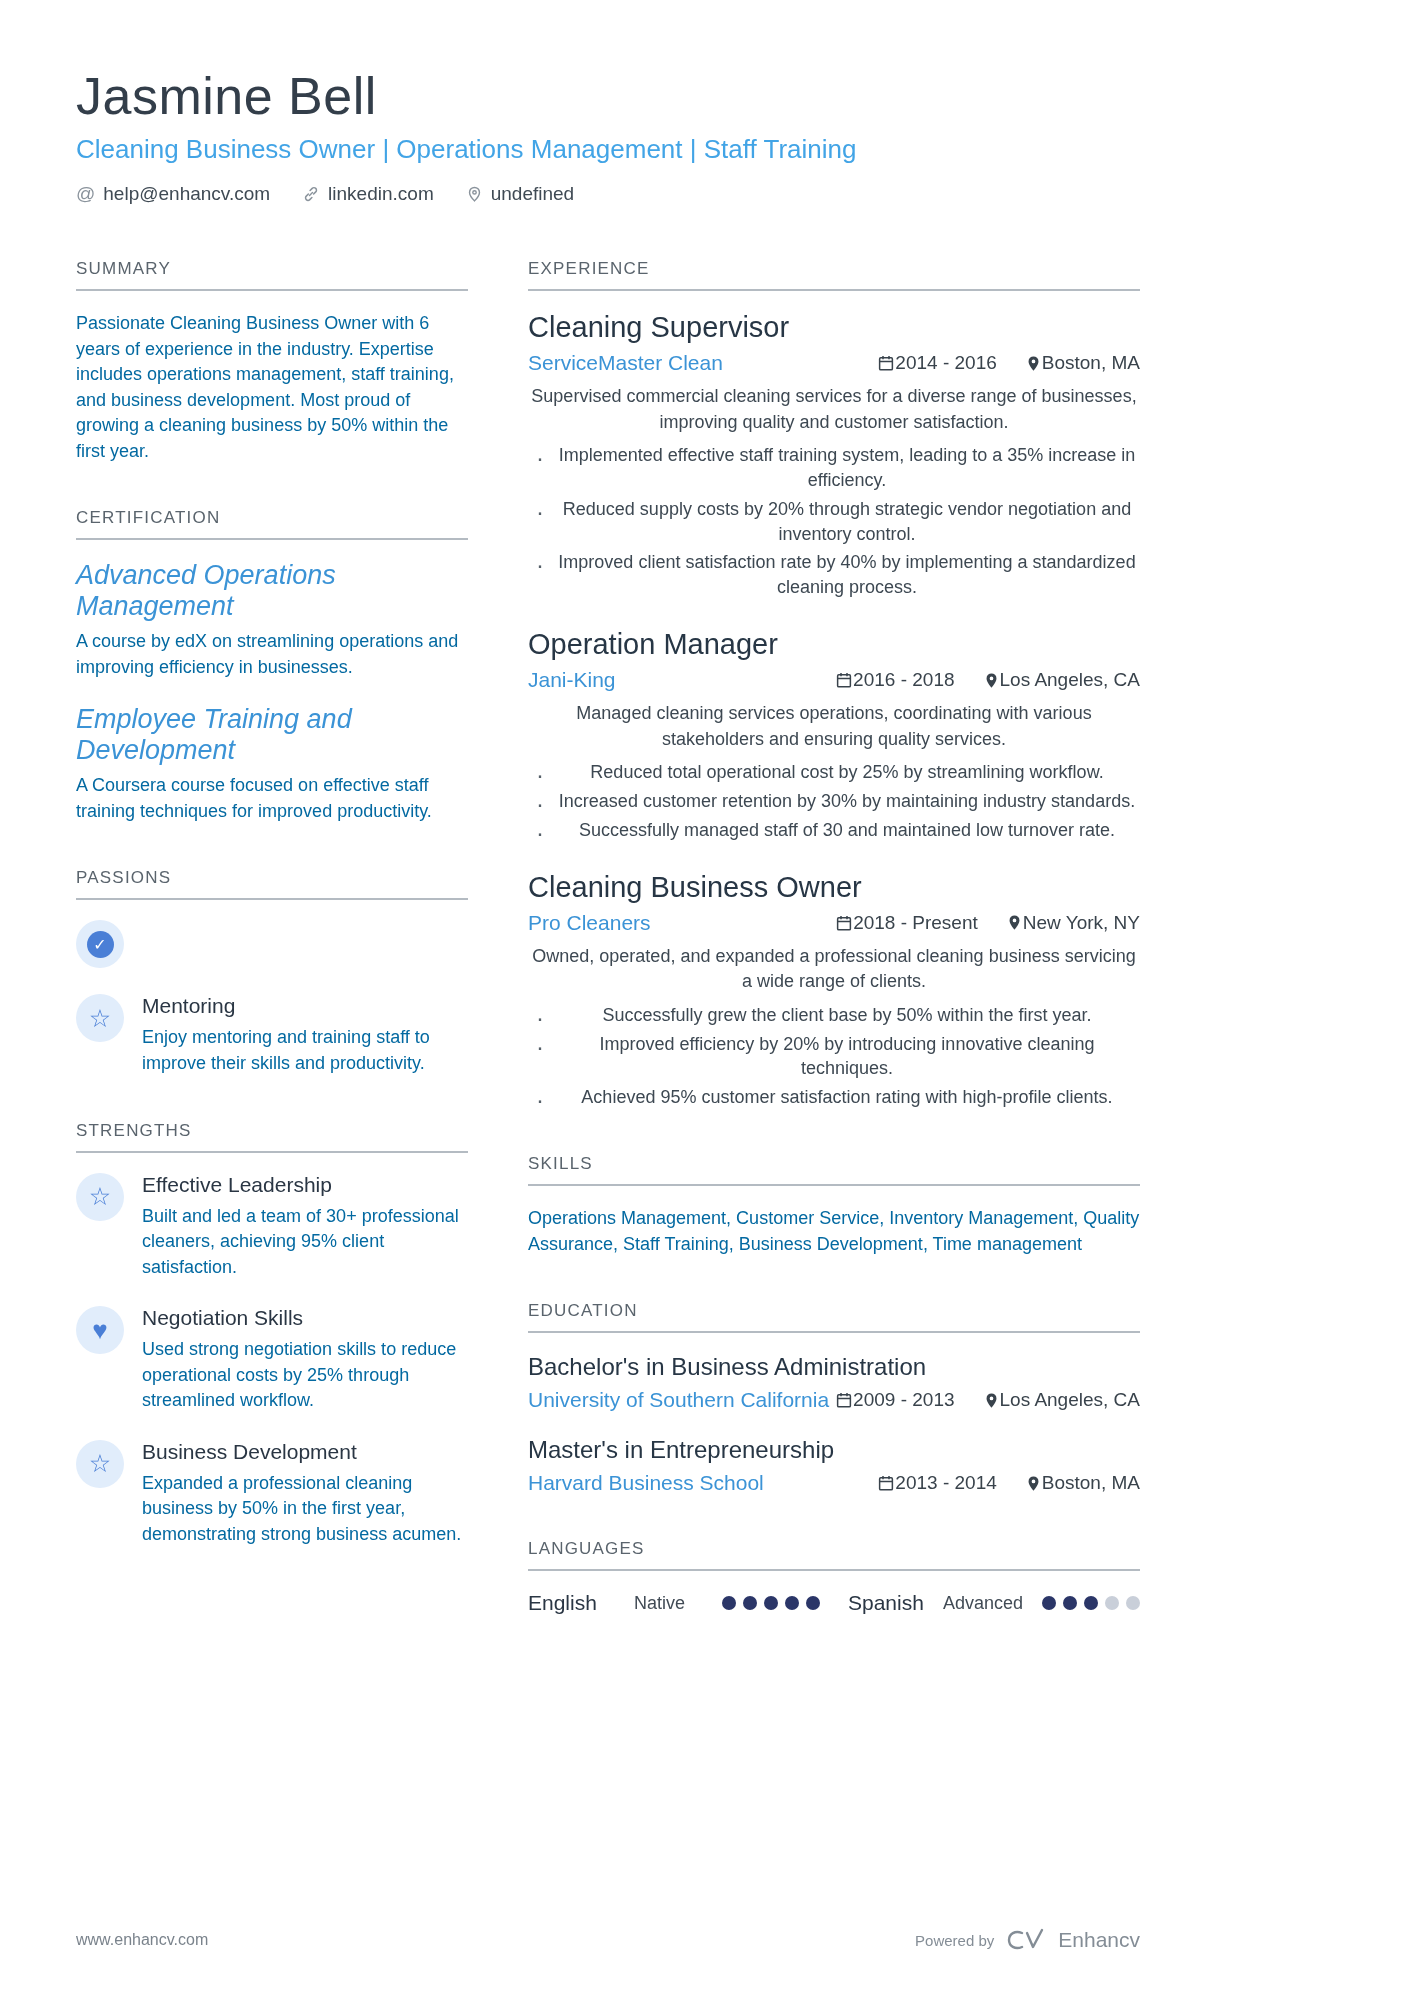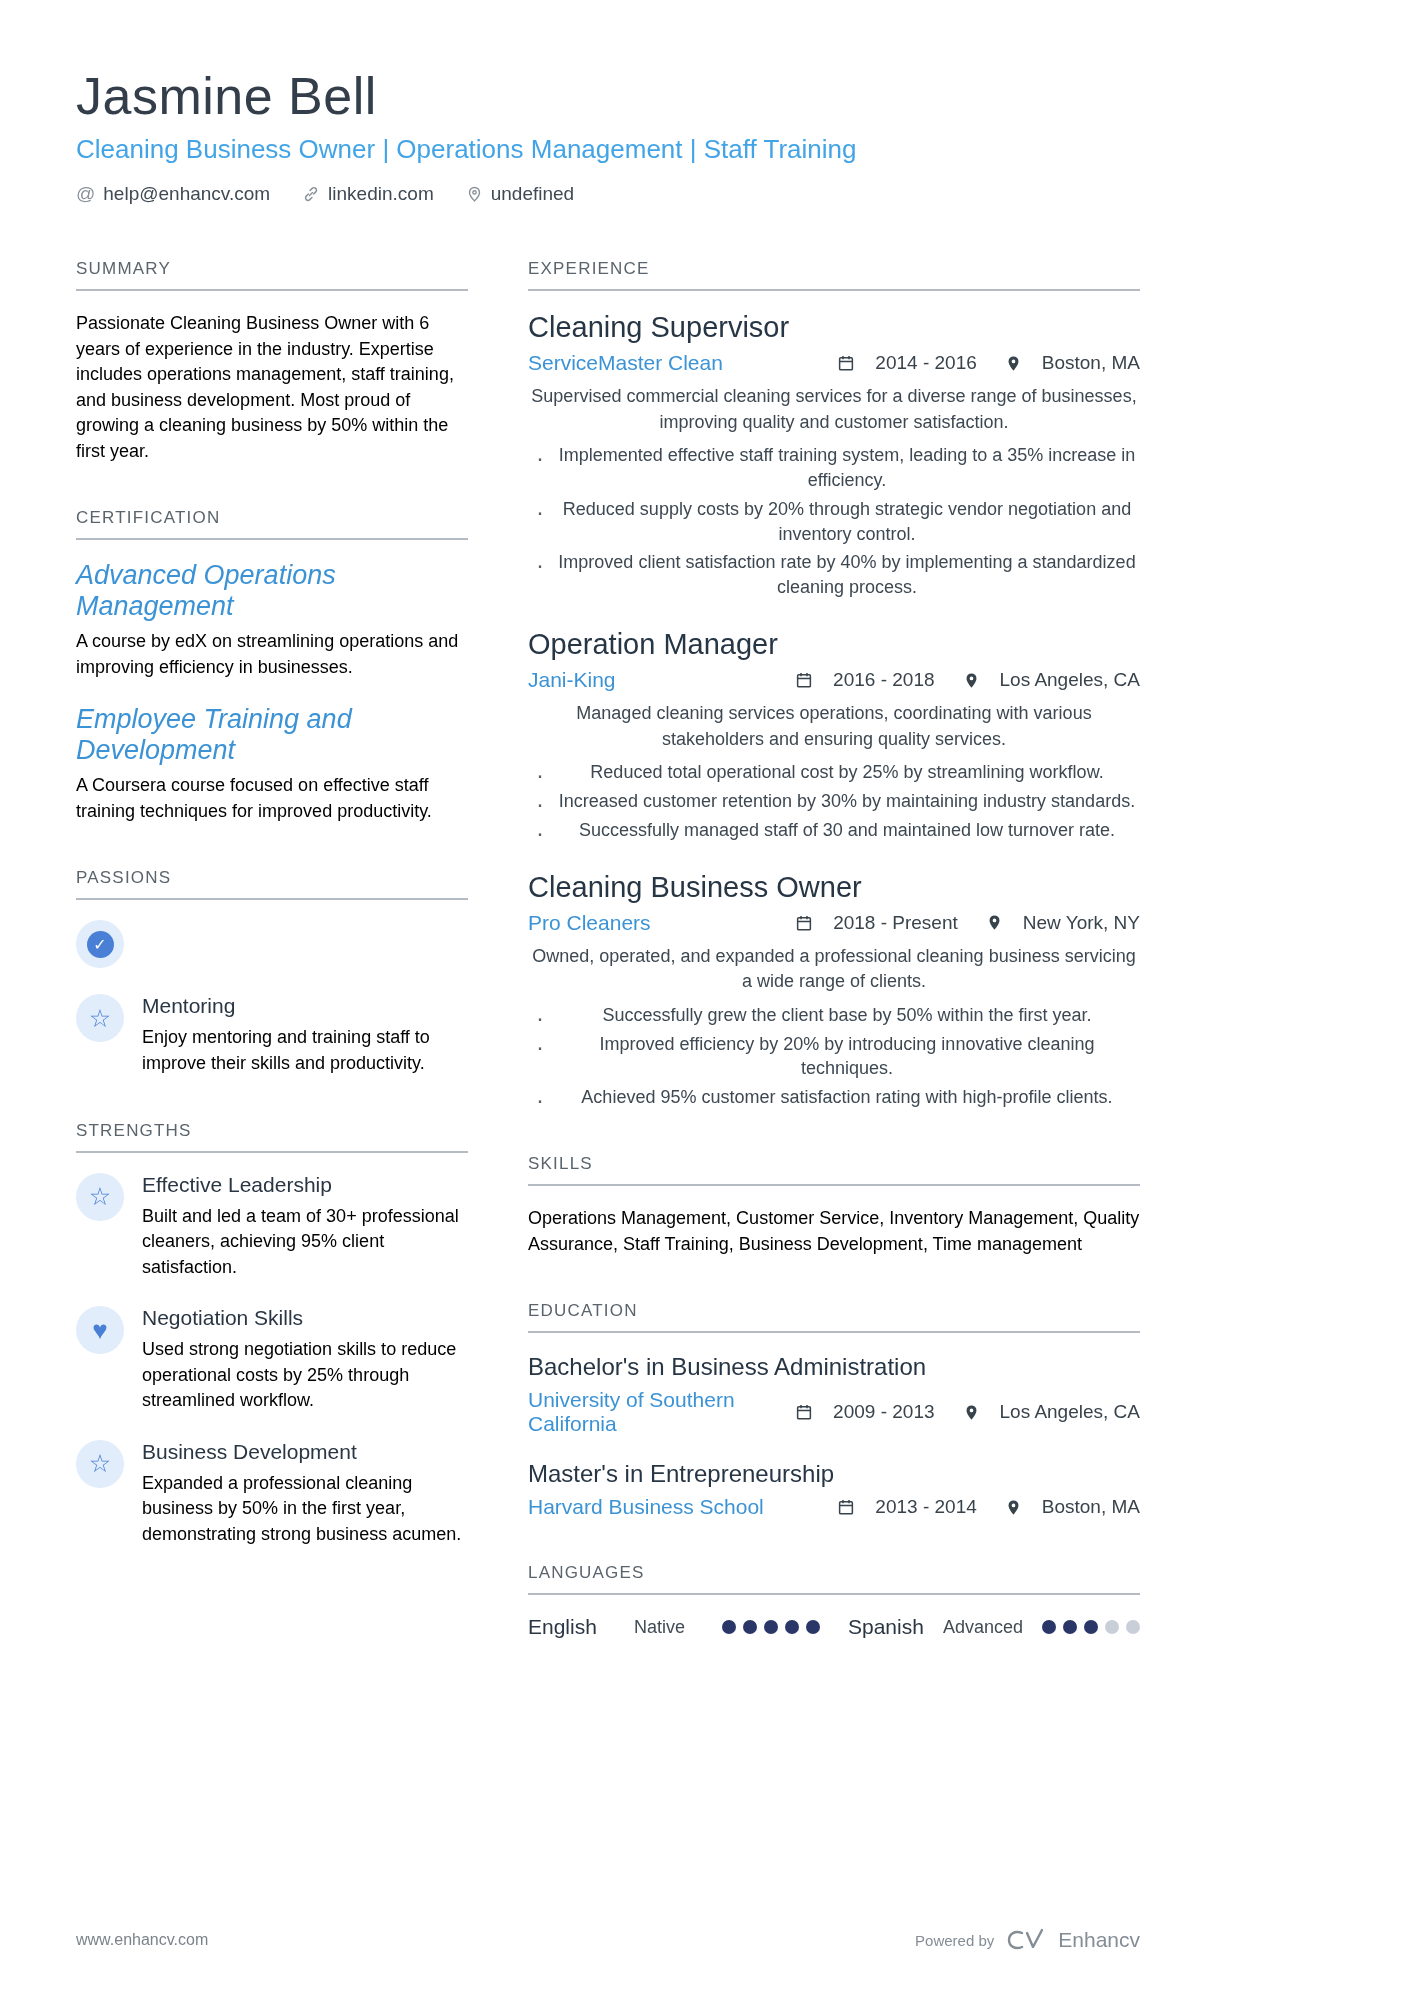--- a/index.html
+++ b/index.html
@@ -16,42 +16,42 @@
   .c-icon.at { font-size:19px; }
   .c-icon svg { display:block; }
 
   
   .columns { display:flex; gap:60px; margin-top:54px; }
   .col-left { width:392px; flex:none; }
   .col-right { flex:1; min-width:0; }
 
   .section { margin-bottom:44px; }
   .section-heading { font-size:17px; letter-spacing:1.2px; color:#5a646d; padding-bottom:10px; border-bottom:2px solid #b4bbc2; margin-bottom:20px; }
-  .body-text { font-size:18px; line-height:1.42; color:#000000; }
+  .body-text { font-size:18px; line-height:1.42; color:#0369a1; }
 
   
   .cert-item { margin-bottom:24px; }
   .cert-title { font-size:27px; color:#3b93d6; margin-bottom:7px;font-style:italic; }
 
   
   .icon-item { display:flex; gap:18px; margin-bottom:26px; }
   .icon-circle { width:48px; height:48px; flex:none; border-radius:50%; background:#e1edfb; display:flex; align-items:center; justify-content:center; }
   .check-inner { width:27px; height:27px; border-radius:50%; background:#4a7fd6; color:#fff; font-size:16px; display:flex; align-items:center; justify-content:center; }
   .glyph-star { font-size:25px; color:#4a7fd6; line-height:1; }
   .glyph-heart { font-size:26px; color:#4a7fd6; line-height:1; }
   .item-title { font-size:21px; color:#2a3644; font-weight:500; margin-bottom:7px; }
   .icon-item .body-text { font-size:18px; }
 
   
   .job { margin-bottom:28px; }
   .job-role { font-size:29px; color:#273645; font-weight:500; margin-bottom:7px; }
   .job-meta { display:flex; justify-content:space-between; align-items:center; margin-bottom:9px; }
   .company { font-size:21px; color:#3b93d6; }
   .meta-right { display:flex; align-items:center; gap:28px; font-size:19px; color:#39434c; white-space:nowrap; }
-  .meta-chunk { display:inline-flex; align-items:center; gap:20px; }
+  .meta-chunk { display:inline-flex; align-items:center; gap:0; }
   .meta-chunk svg { display:block; color:#39434c; }
   .job-summary { font-size:18px; line-height:1.42; margin-bottom:8px;text-align:center; }
   .bullets { list-style:none;text-align:center; }
   .bullets li { position:relative; padding-left:26px; font-size:18px; line-height:1.38; margin-bottom:4px; }
   .bullets li::before { content:"·"; position:absolute; left:8px; top:-2px; font-size:24px; color:#555f68; }
 
   
   .edu { margin-bottom:24px; }
   .edu-degree { font-size:24px; color:#273645; font-weight:500; margin-bottom:7px; }
 

